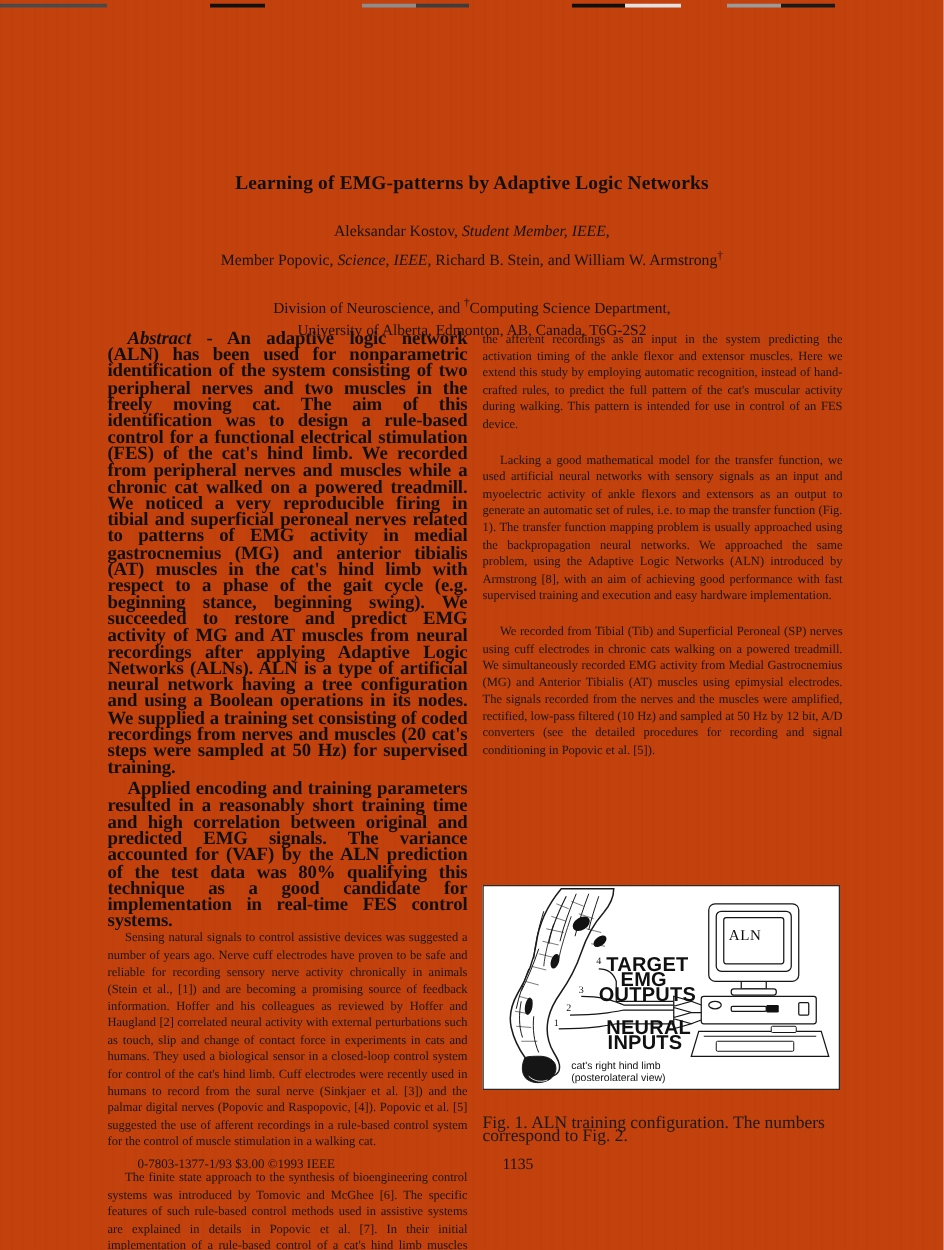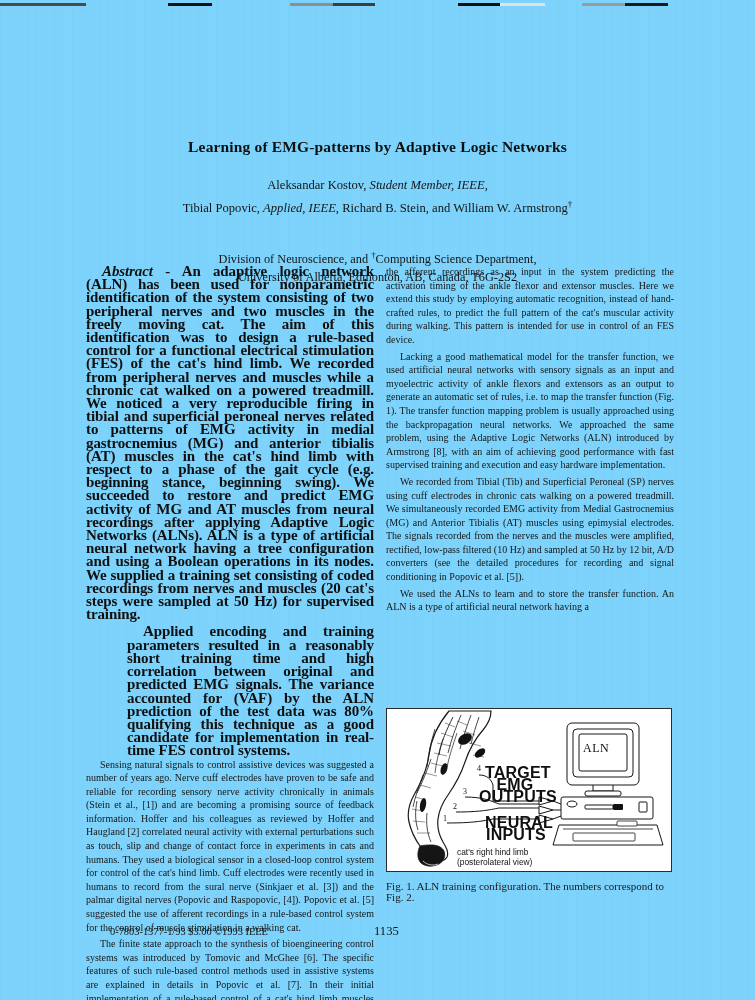--- a/index.html
+++ b/index.html
@@ -12,21 +12,21 @@
     width: 755px;
     height: 1000px;
     font-family: "Liberation Serif", "DejaVu Serif", serif;
     color: #121212;
     position: relative;
     overflow: hidden;
   }
   .page {
     position: absolute;
     inset: 0;
-    background: #7dd3fc;
+    background: #c2410c;
   }
   
   .scan-noise {
     position: absolute;
     inset: 0;
     pointer-events: none;
     background:
       repeating-linear-gradient(90deg,
         rgba(0,0,0,0.012) 0px,
         rgba(0,0,0,0.012) 1px,
@@ -67,21 +67,21 @@
     margin: 0 0 20px 0;
     color: #101010;
   }
   .author-line {
     font-size: 12.6px;
     line-height: 19px;
     margin: 0;
     color: #141414;
   }
   .author-line .it { font-style: italic; }
-  .affil-block { margin-top: 28px; }
+  .affil-block { margin-top: 15px; }
   .affil-line {
     font-size: 12.3px;
     line-height: 18px;
     margin: 0;
     color: #141414;
   }
   .sup { font-size: .72em; vertical-align: super; }
 
   
   .col {
@@ -104,22 +104,22 @@
   p.abstract {
     margin: 0;
     font-size: 15px;
     line-height: 13.2px;
     font-weight: bold;
     text-indent: 16px;
     letter-spacing: -0.1px;
     color: #101010;
     text-align: justify;
   }
-  p.abstract + p.abstract { margin-top: 4px; margin-left: 41px; }
-  p.body-text + p.body-text { margin-top: 3px; }
+  p.abstract + p.abstract { margin-top: 4px; }
+  p.body-text + p.body-text { margin-top: 15px; }
   .abstract .lead { font-style: italic; font-weight: bold; }
 
   .section-head {
     text-align: center;
     font-size: 11.4px;
     font-weight: normal;
     letter-spacing: .3px;
     text-decoration: underline;
     margin: 15px 0 11px 0;
     color: #101010;
@@ -133,23 +133,23 @@
     width: 286px;
   }
   .figure-box {
     border: 1px solid #2a2a2a;
     height: 162px;
     position: relative;
     background: #fff;
     overflow: hidden;
   }
   .fig-caption {
-    font-size: 11px;
+    font-size: 14px;
     line-height: 11px;
-    margin-top: 9px;
+    margin-top: 21px;
     text-align: left;
     color: #1a1a1a;
   }
   .fig-label {
     position: absolute;
     font-family: "Liberation Sans", "DejaVu Sans", sans-serif;
     font-size: 16px;
     font-weight: bold;
     color: #101010;
     letter-spacing: .2px;
@@ -175,37 +175,37 @@
   
   .footer {
     position: absolute;
     left: 86px;
     top: 926px;
     width: 590px;
     font-size: 10.4px;
     color: #141414;
   }
   .copyright { position: absolute; left: 24px; top: 0; white-space: nowrap; }
-  .page-num  { position: absolute; left: 288px; top: -2px; font-size: 12.6px; }
+  .page-num  { position: absolute; left: 316px; top: -2px; font-size: 12.6px; }
 </style>
 </head>
 <body>
 
 <div class="page">
   <div class="scan-noise"></div>
   <div class="top-artifact"></div>
 
   <div class="header">
     <h1 class="paper-title">Learning of EMG-patterns by Adaptive Logic Networks</h1>
 
     <p class="author-line">
       <span>Aleksandar Kostov, </span><span class="it">Student Member, IEEE,</span>
     </p>
     <p class="author-line">
-      <span>Tibial Popovic, </span><span class="it">Applied, IEEE</span><span>, Richard B. Stein, and William W. Armstrong</span><span class="sup">†</span>
+      <span>Member Popovic, </span><span class="it">Science, IEEE</span><span>, Richard B. Stein, and William W. Armstrong</span><span class="sup">†</span>
     </p>
 
     <div class="affil-block">
       <p class="affil-line">
         <span>Division of Neuroscience, and </span><span class="sup">†</span><span>Computing Science Department,</span>
       </p>
       <p class="affil-line">University of Alberta, Edmonton, AB, Canada, T6G-2S2</p>
     </div>
   </div>
 
@@ -219,21 +219,20 @@
     <p class="body-text">Sensing natural signals to control assistive devices was suggested a number of years ago. Nerve cuff electrodes have proven to be safe and reliable for recording sensory nerve activity chronically in animals (Stein et al., [1]) and are becoming a promising source of feedback information. Hoffer and his colleagues as reviewed by Hoffer and Haugland [2] correlated neural activity with external perturbations such as touch, slip and change of contact force in experiments in cats and humans. They used a biological sensor in a closed-loop control system for control of the cat's hind limb. Cuff electrodes were recently used in humans to record from the sural nerve (Sinkjaer et al. [3]) and the palmar digital nerves (Popovic and Raspopovic, [4]). Popovic et al. [5] suggested the use of afferent recordings in a rule-based control system for the control of muscle stimulation in a walking cat.</p>
     <p class="body-text">The finite state approach to the synthesis of bioengineering control systems was introduced by Tomovic and McGhee [6]. The specific features of such rule-based control methods used in assistive systems are explained in details in Popovic et al. [7]. In their initial implementation of a rule-based control of a cat's hind limb muscles Popovic et al. [5] used</p>
   </div>
 
   <div class="col col-right">
     <p class="body-text" style="text-indent:0">the afferent recordings as an input in the system predicting the activation timing of the ankle flexor and extensor muscles. Here we extend this study by employing automatic recognition, instead of hand-crafted rules, to predict the full pattern of the cat's muscular activity during walking. This pattern is intended for use in control of an FES device.</p>
     <p class="body-text">Lacking a good mathematical model for the transfer function, we used artificial neural networks with sensory signals as an input and myoelectric activity of ankle flexors and extensors as an output to generate an automatic set of rules, i.e. to map the transfer function (Fig. 1). The transfer function mapping problem is usually approached using the backpropagation neural networks. We approached the same problem, using the Adaptive Logic Networks (ALN) introduced by Armstrong [8], with an aim of achieving good performance with fast supervised training and execution and easy hardware implementation.</p>
 
 
     <p class="body-text">We recorded from Tibial (Tib) and Superficial Peroneal (SP) nerves using cuff electrodes in chronic cats walking on a powered treadmill. We simultaneously recorded EMG activity from Medial Gastrocnemius (MG) and Anterior Tibialis (AT) muscles using epimysial electrodes. The signals recorded from the nerves and the muscles were amplified, rectified, low-pass filtered (10 Hz) and sampled at 50 Hz by 12 bit, A/D converters (see the detailed procedures for recording and signal conditioning in Popovic et al. [5]).</p>
-    <p class="body-text">We used the ALNs to learn and to store the transfer function. An ALN is a type of artificial neural network having a</p>
   </div>
 
   <div class="figure">
     <div class="figure-box">
 
       <svg width="284" height="160" viewBox="0 0 284 160">
 
         <g fill="#1b1b1b" stroke="#1b1b1b">
           <path d="M62 2 C52 14 44 30 42 46 C40 60 34 74 27 86 C22 95 20 104 22 113
                    C24 122 28 130 33 137 C37 143 42 148 48 151 C53 153 58 152 60 148

